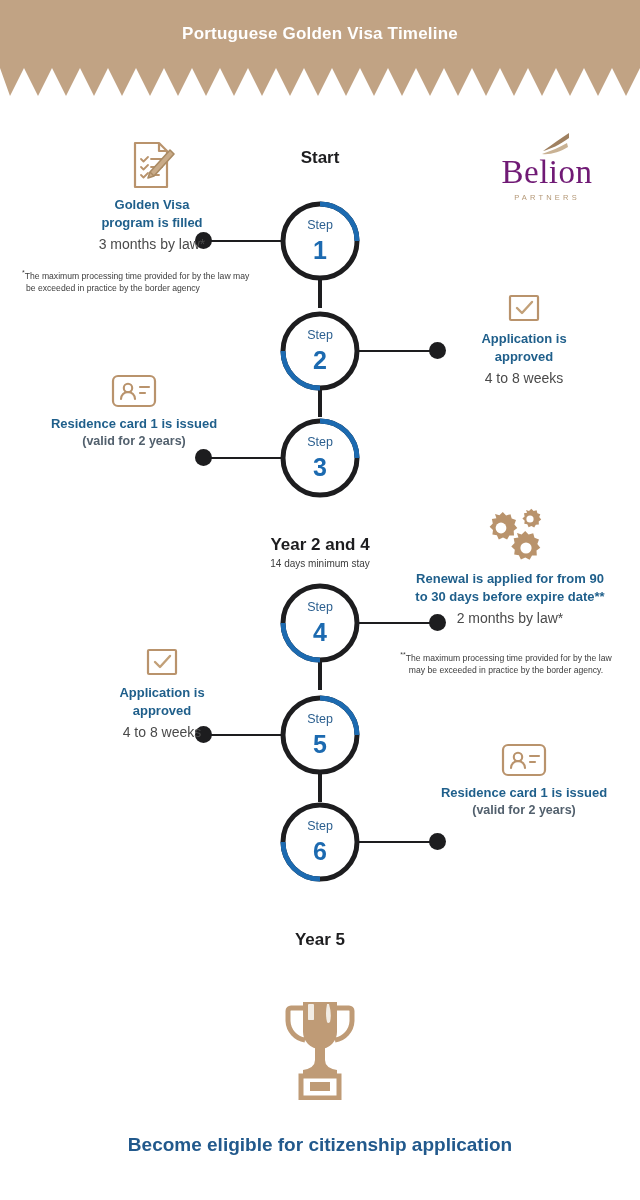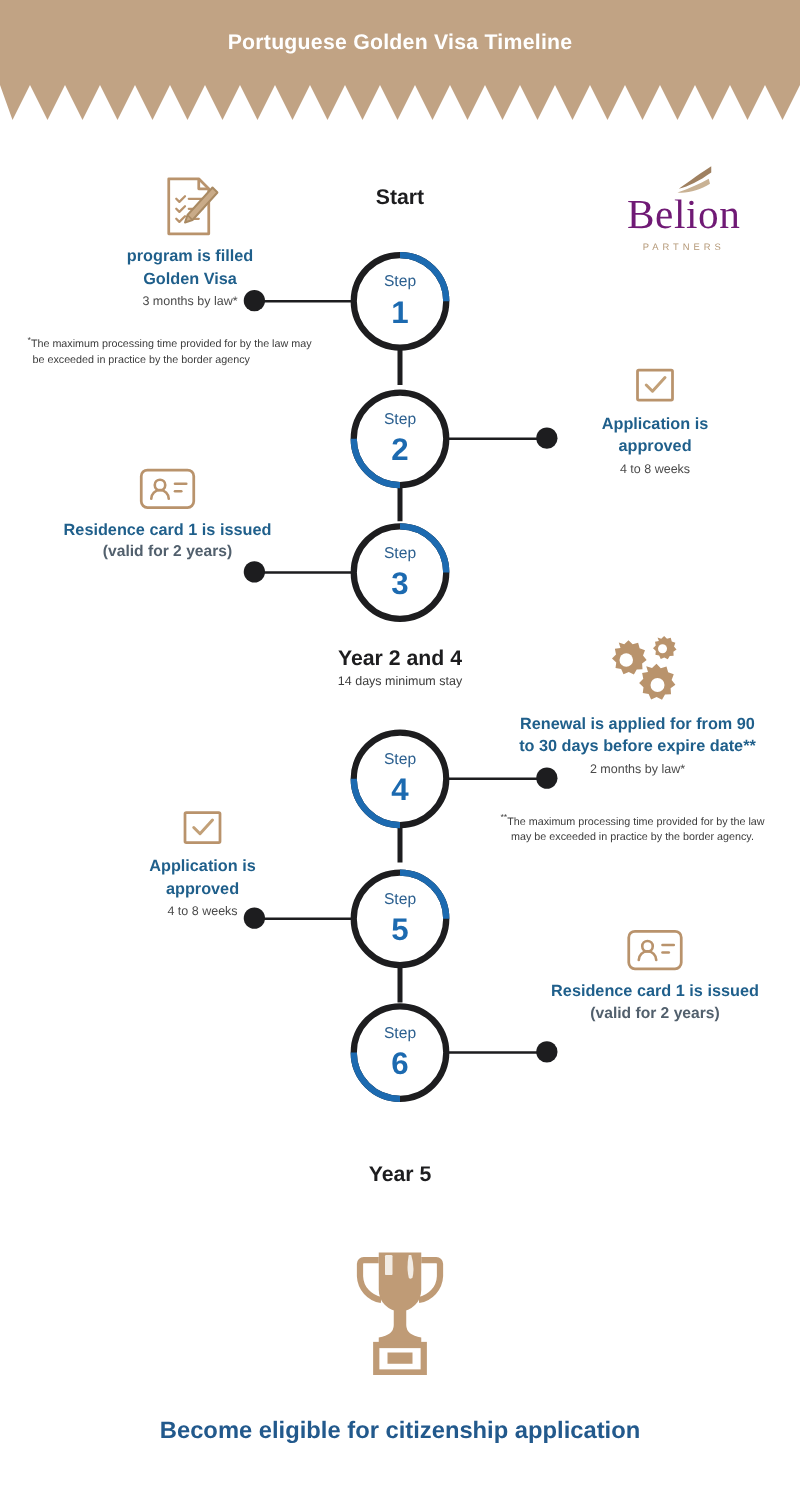--- a/index.html
+++ b/index.html
@@ -111,21 +111,21 @@
     color: #1f5f8b;
     line-height: 1.35;
   }
   .info .sub {
     font-size: 12.5px;
     color: #52606d;
     line-height: 1.35;
     font-weight: bold;
   }
   .info .micro {
-    font-size: 10px;
+    font-size: 14px;
     color: #4a4a4a;
     margin-top: 4px;
     line-height: 1.3;
   }
 
   
   .footnote {
     position: absolute;
     font-size: 8.6px;
     color: #3c3c3c;
@@ -191,21 +191,21 @@
     <path d="M50 11 C43 15, 34 19, 25 22 C33 23, 43 20, 51 15 Z" fill="#c9b294"></path>
   </svg>
   <div id="logo-word">Belion</div>
   <div id="logo-sub">PARTNERS</div>
 </div>
 
 <div class="milestone" style="left:190px; top:148px;text-align:center;">
   <div class="m-title">Start</div>
 </div>
 
-<div class="milestone" style="left:190px; top:517px;">
+<div class="milestone" style="left:190px; top:535px;">
   <div class="m-title">Year 2 and 4</div>
   <div class="m-sub">14 days minimum stay</div>
 </div>
 
 <div class="milestone" style="left:190px; top:930px;">
   <div class="m-title">Year 5</div>
 </div>
 
 <div class="spine" style="top:278px; height:30px;"></div>
 <div class="spine" style="top:387px; height:30px;"></div>
@@ -290,22 +290,22 @@
     <path d="M30 3 V11 H38" fill="none" stroke="#b9936c" stroke-width="2.2" stroke-linejoin="round"></path>
     <path d="M12 19 l2.5 2.5 L19 17" fill="none" stroke="#b9936c" stroke-width="1.8" stroke-linecap="round" stroke-linejoin="round"></path>
     <path d="M12 27 l2.5 2.5 L19 25" fill="none" stroke="#b9936c" stroke-width="1.8" stroke-linecap="round" stroke-linejoin="round"></path>
     <path d="M12 35 l2.5 2.5 L19 33" fill="none" stroke="#b9936c" stroke-width="1.8" stroke-linecap="round" stroke-linejoin="round"></path>
     <line x1="22" y1="19" x2="33" y2="19" stroke="#b9936c" stroke-width="1.8" stroke-linecap="round"></line>
     <line x1="22" y1="27" x2="33" y2="27" stroke="#b9936c" stroke-width="1.8" stroke-linecap="round"></line>
     <line x1="22" y1="35" x2="30" y2="35" stroke="#b9936c" stroke-width="1.8" stroke-linecap="round"></line>
     <path d="M41 10 L45 14 L25 36 L19 38 L21 32 Z" fill="#c9ab88" stroke="#a98a63" stroke-width="1.6" stroke-linejoin="round"></path>
     <path d="M21 32 L25 36" stroke="#a98a63" stroke-width="1.4"></path>
   </svg>
+  <div class="heading">Golden Visa</div>
   <div class="heading">program is filled</div>
-  <div class="heading">Golden Visa</div>
   <div class="micro">3 months by law*</div>
 </div>
 
 <div class="footnote" style="left:22px; top:268px; width:268px;">
   <span style="vertical-align:super; font-size:7px;">*</span><span>The maximum processing time provided for by the law may</span><br>
   <span style="margin-left:4px;">be exceeded in practice by the border agency</span>
 </div>
 
 <div class="info" style="left:440px; top:294px; width:168px;">
   <svg class="icon" width="34" height="30" viewBox="0 0 34 30">

